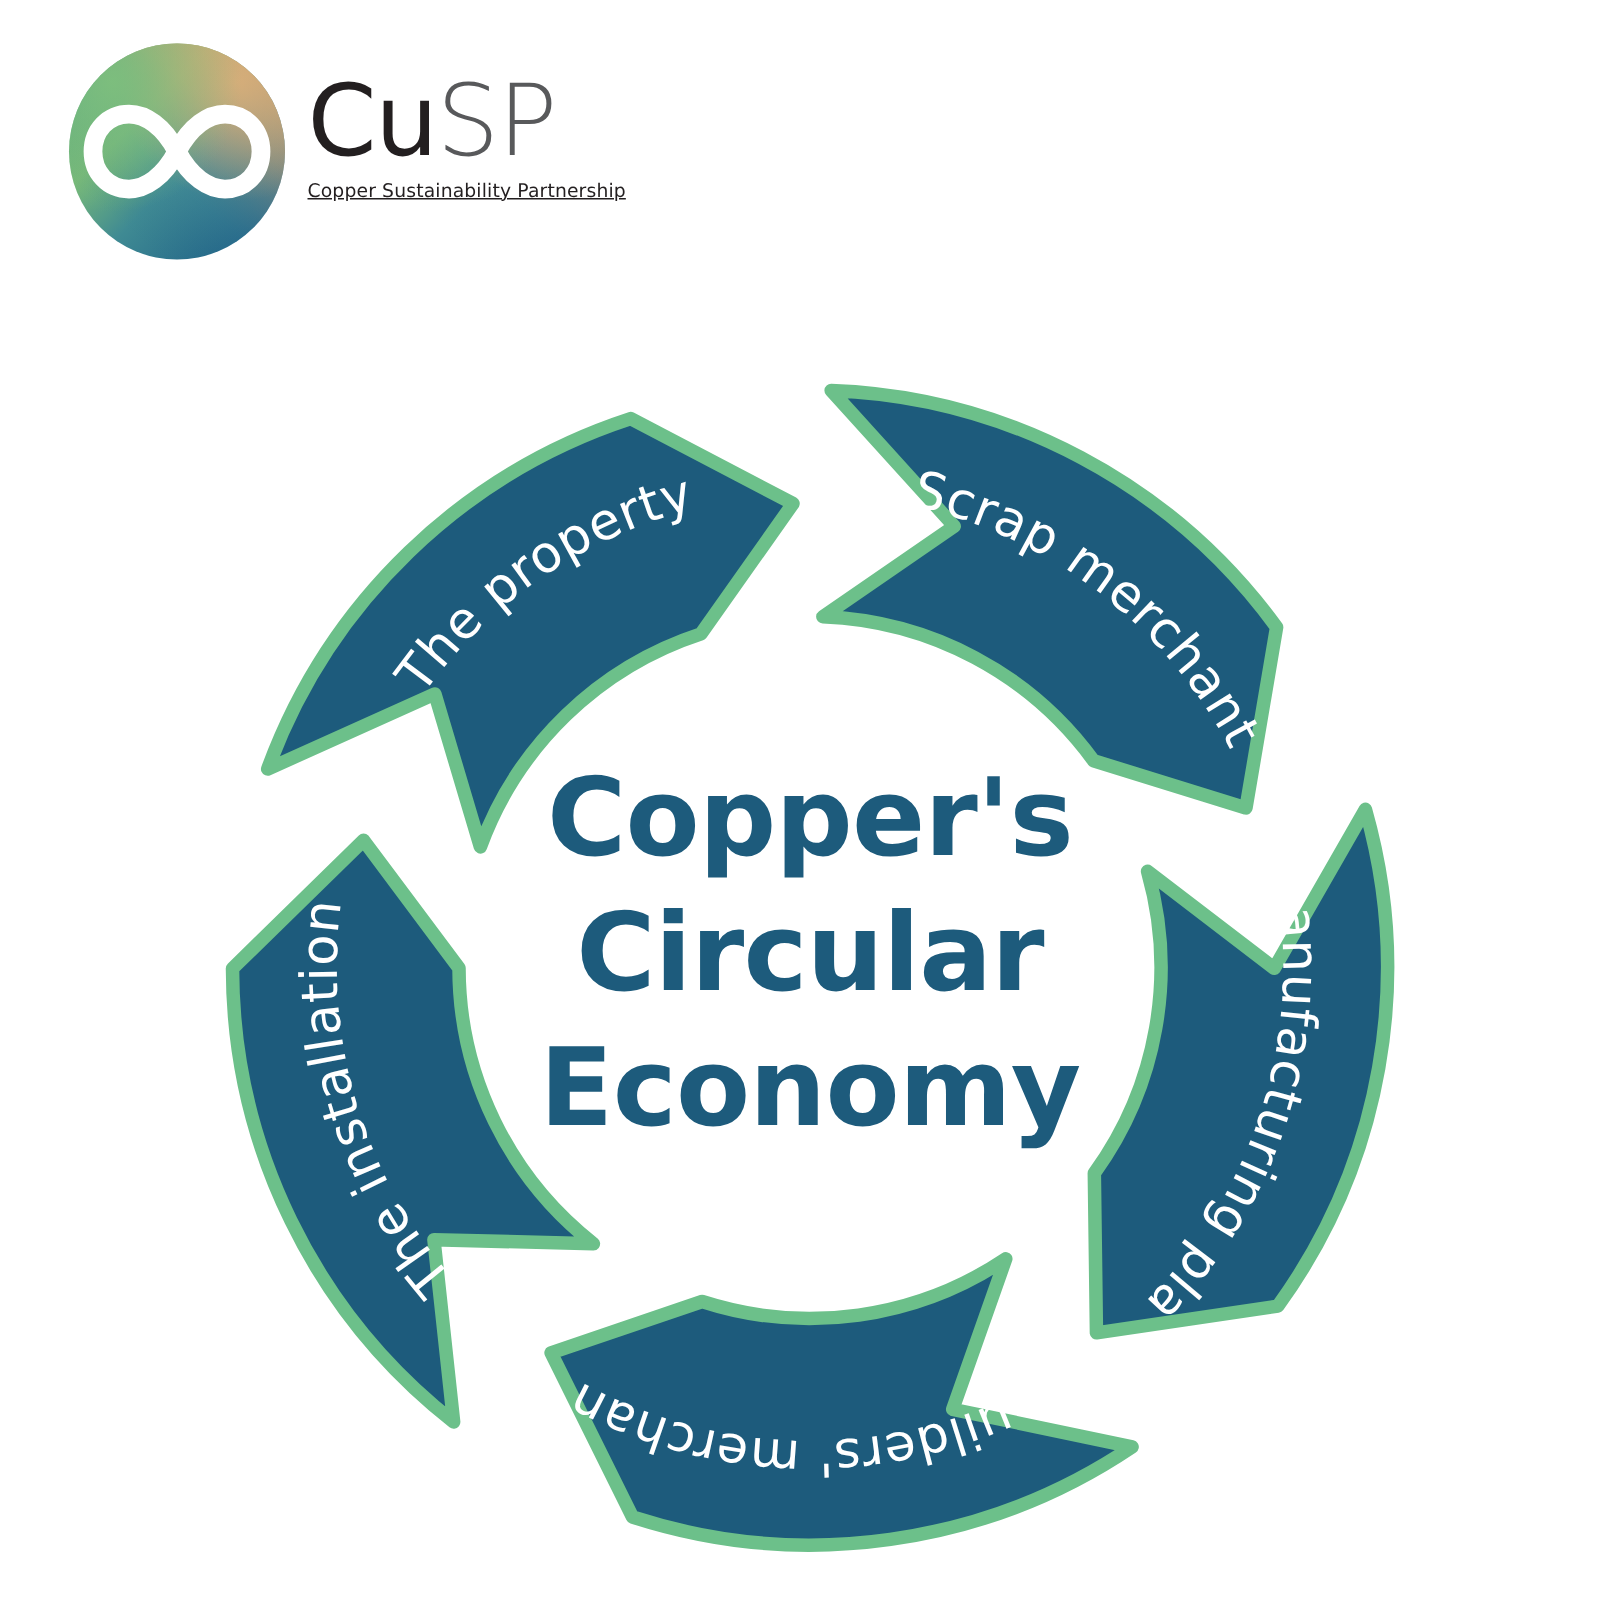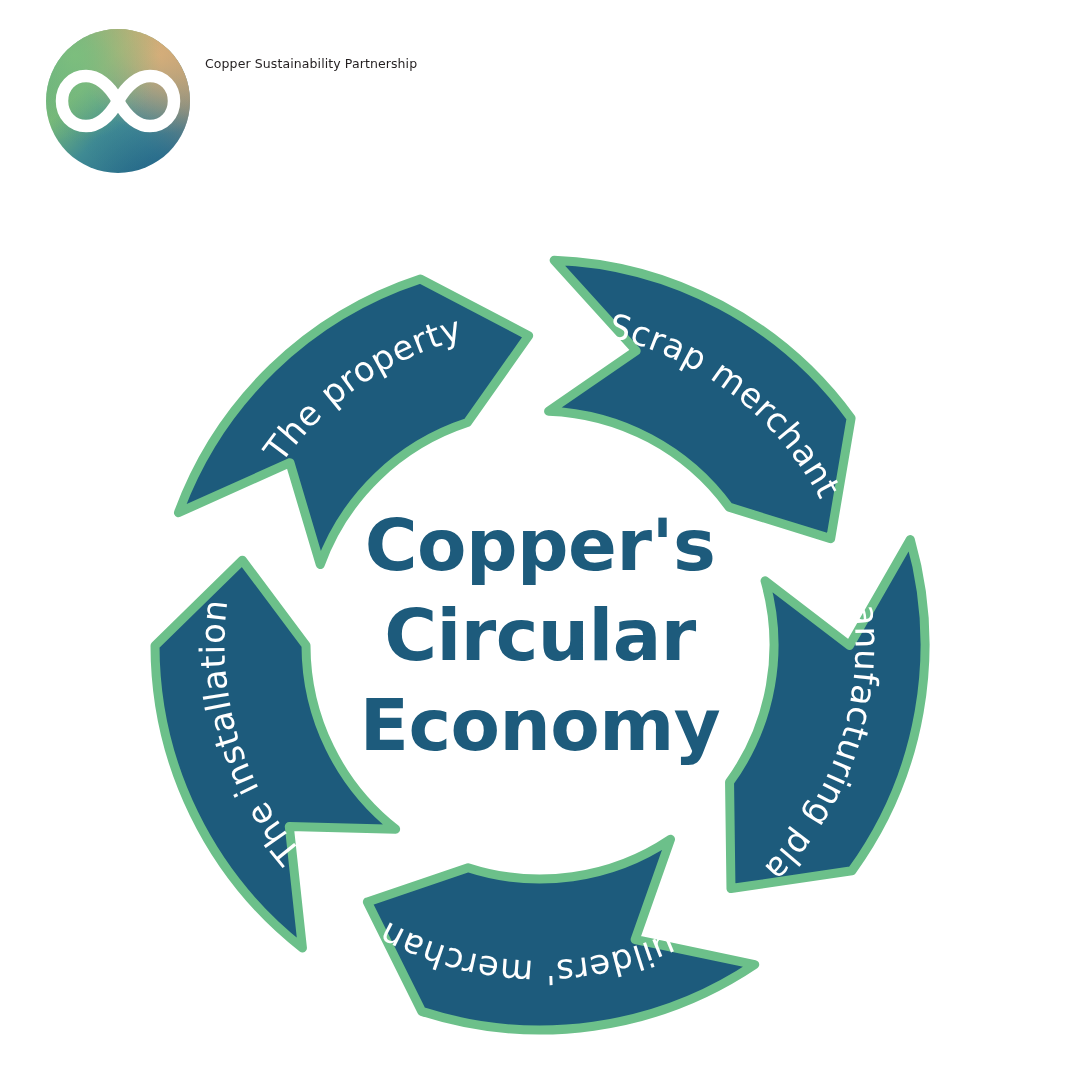--- a/index.html
+++ b/index.html
@@ -43,20 +43,21 @@
   }
   #logo-wordmark .cu { color: #231f20; font-weight: 400; }
   #logo-wordmark .sp { color: #58595b; font-weight: 300; }
   #logo-tagline {
     margin-top: 6px;
     font-family: "DejaVu Sans", sans-serif;
     font-size: 12.5px;
     letter-spacing: 0.1px;
     color: #231f20;
     white-space: nowrap;
+    text-decoration: underline;
   }
 
   
   #cycle-wheel {
     position: absolute;
     left: 0;
     top: 0;
     width: 1081px;
     height: 1081px;
   }
@@ -118,20 +119,21 @@
                C 17 87 27 98 41 98
                C 52 98 64 90 73 73
                C 82 56 94 48 105 48
                C 119 48 129 59 129 73
                C 129 87 119 98 105 98
                C 94 98 82 90 73 73 Z"></path>
     </g>
   </svg>
 
   <div id="logo-text-block">
+    <div id="logo-wordmark"><span class="cu">Cu</span><span class="sp">SP</span></div>
     <div id="logo-tagline">Copper Sustainability Partnership</div>
   </div>
 </div>
 
 <svg id="cycle-wheel" viewBox="0 0 1081 1081">
   <defs>
 
     <g id="defs-holder"></g>
   <path id="tpath-0" fill="none" d="M 600.74 335.40 A 315.5 315.5 0 0 1 823.33 506.20"></path>
       <path id="tpath-1" fill="none" d="M 853.21 607.10 A 315.5 315.5 0 0 1 759.56 871.57"></path>

